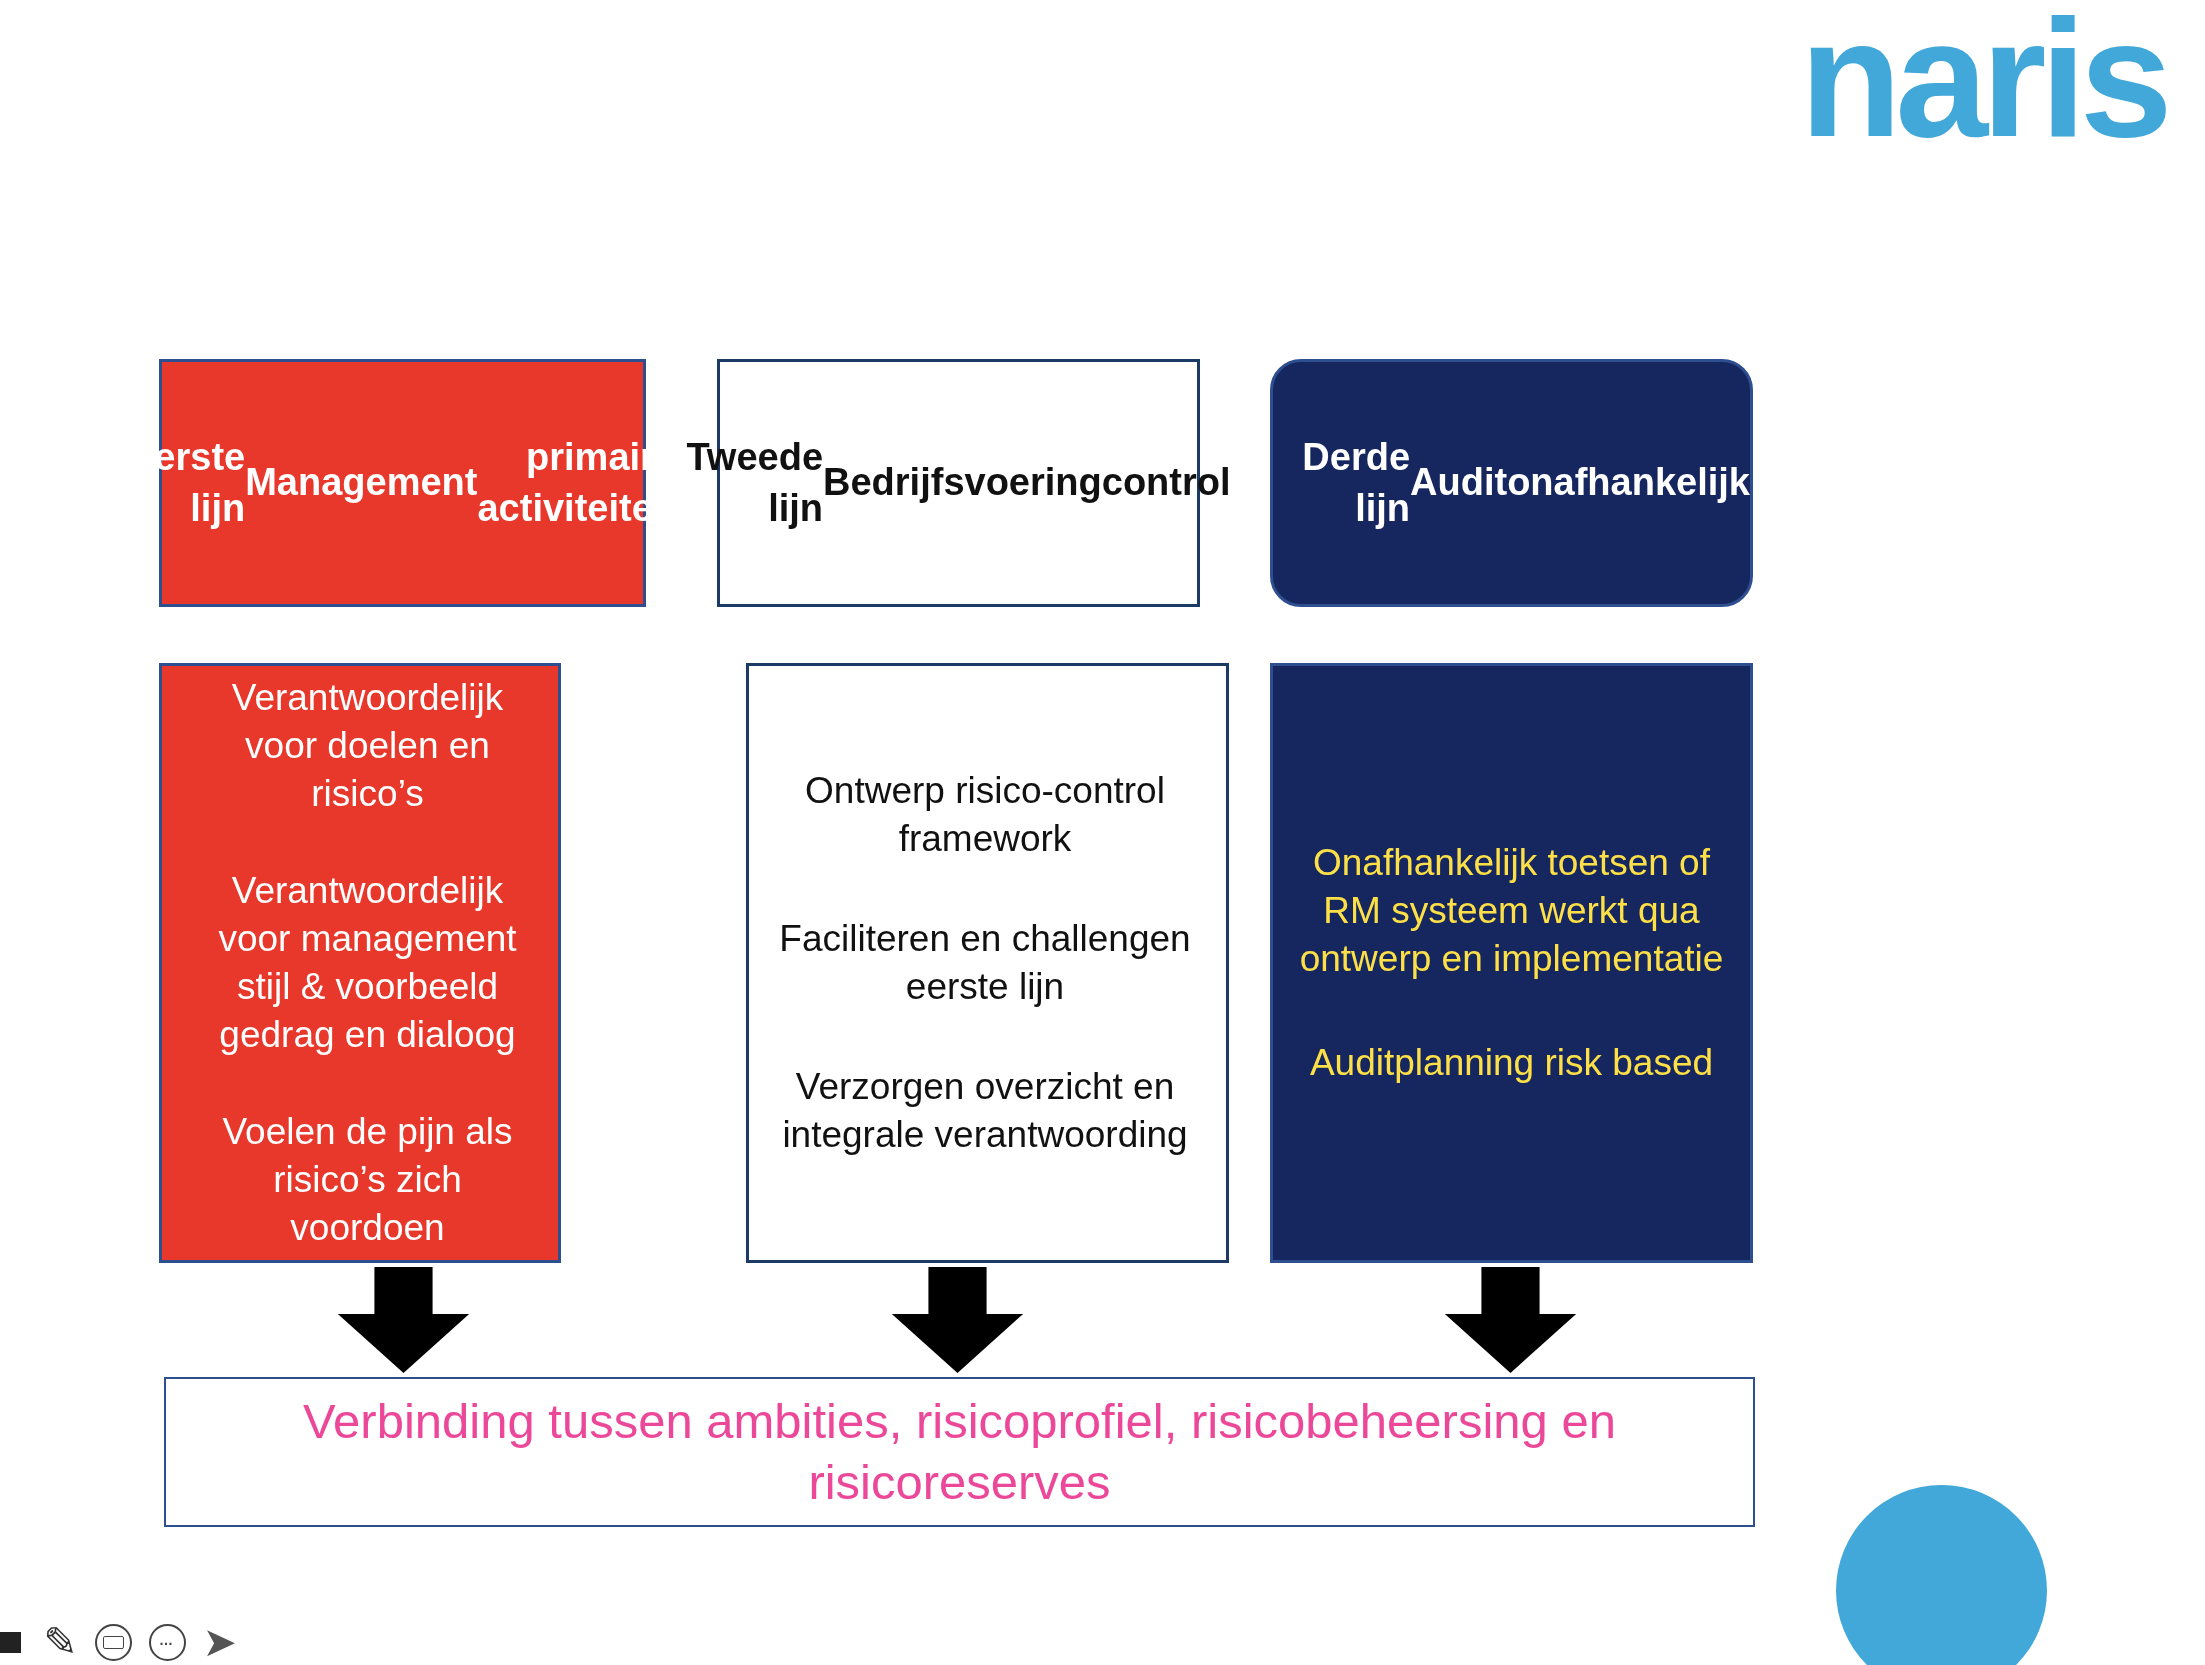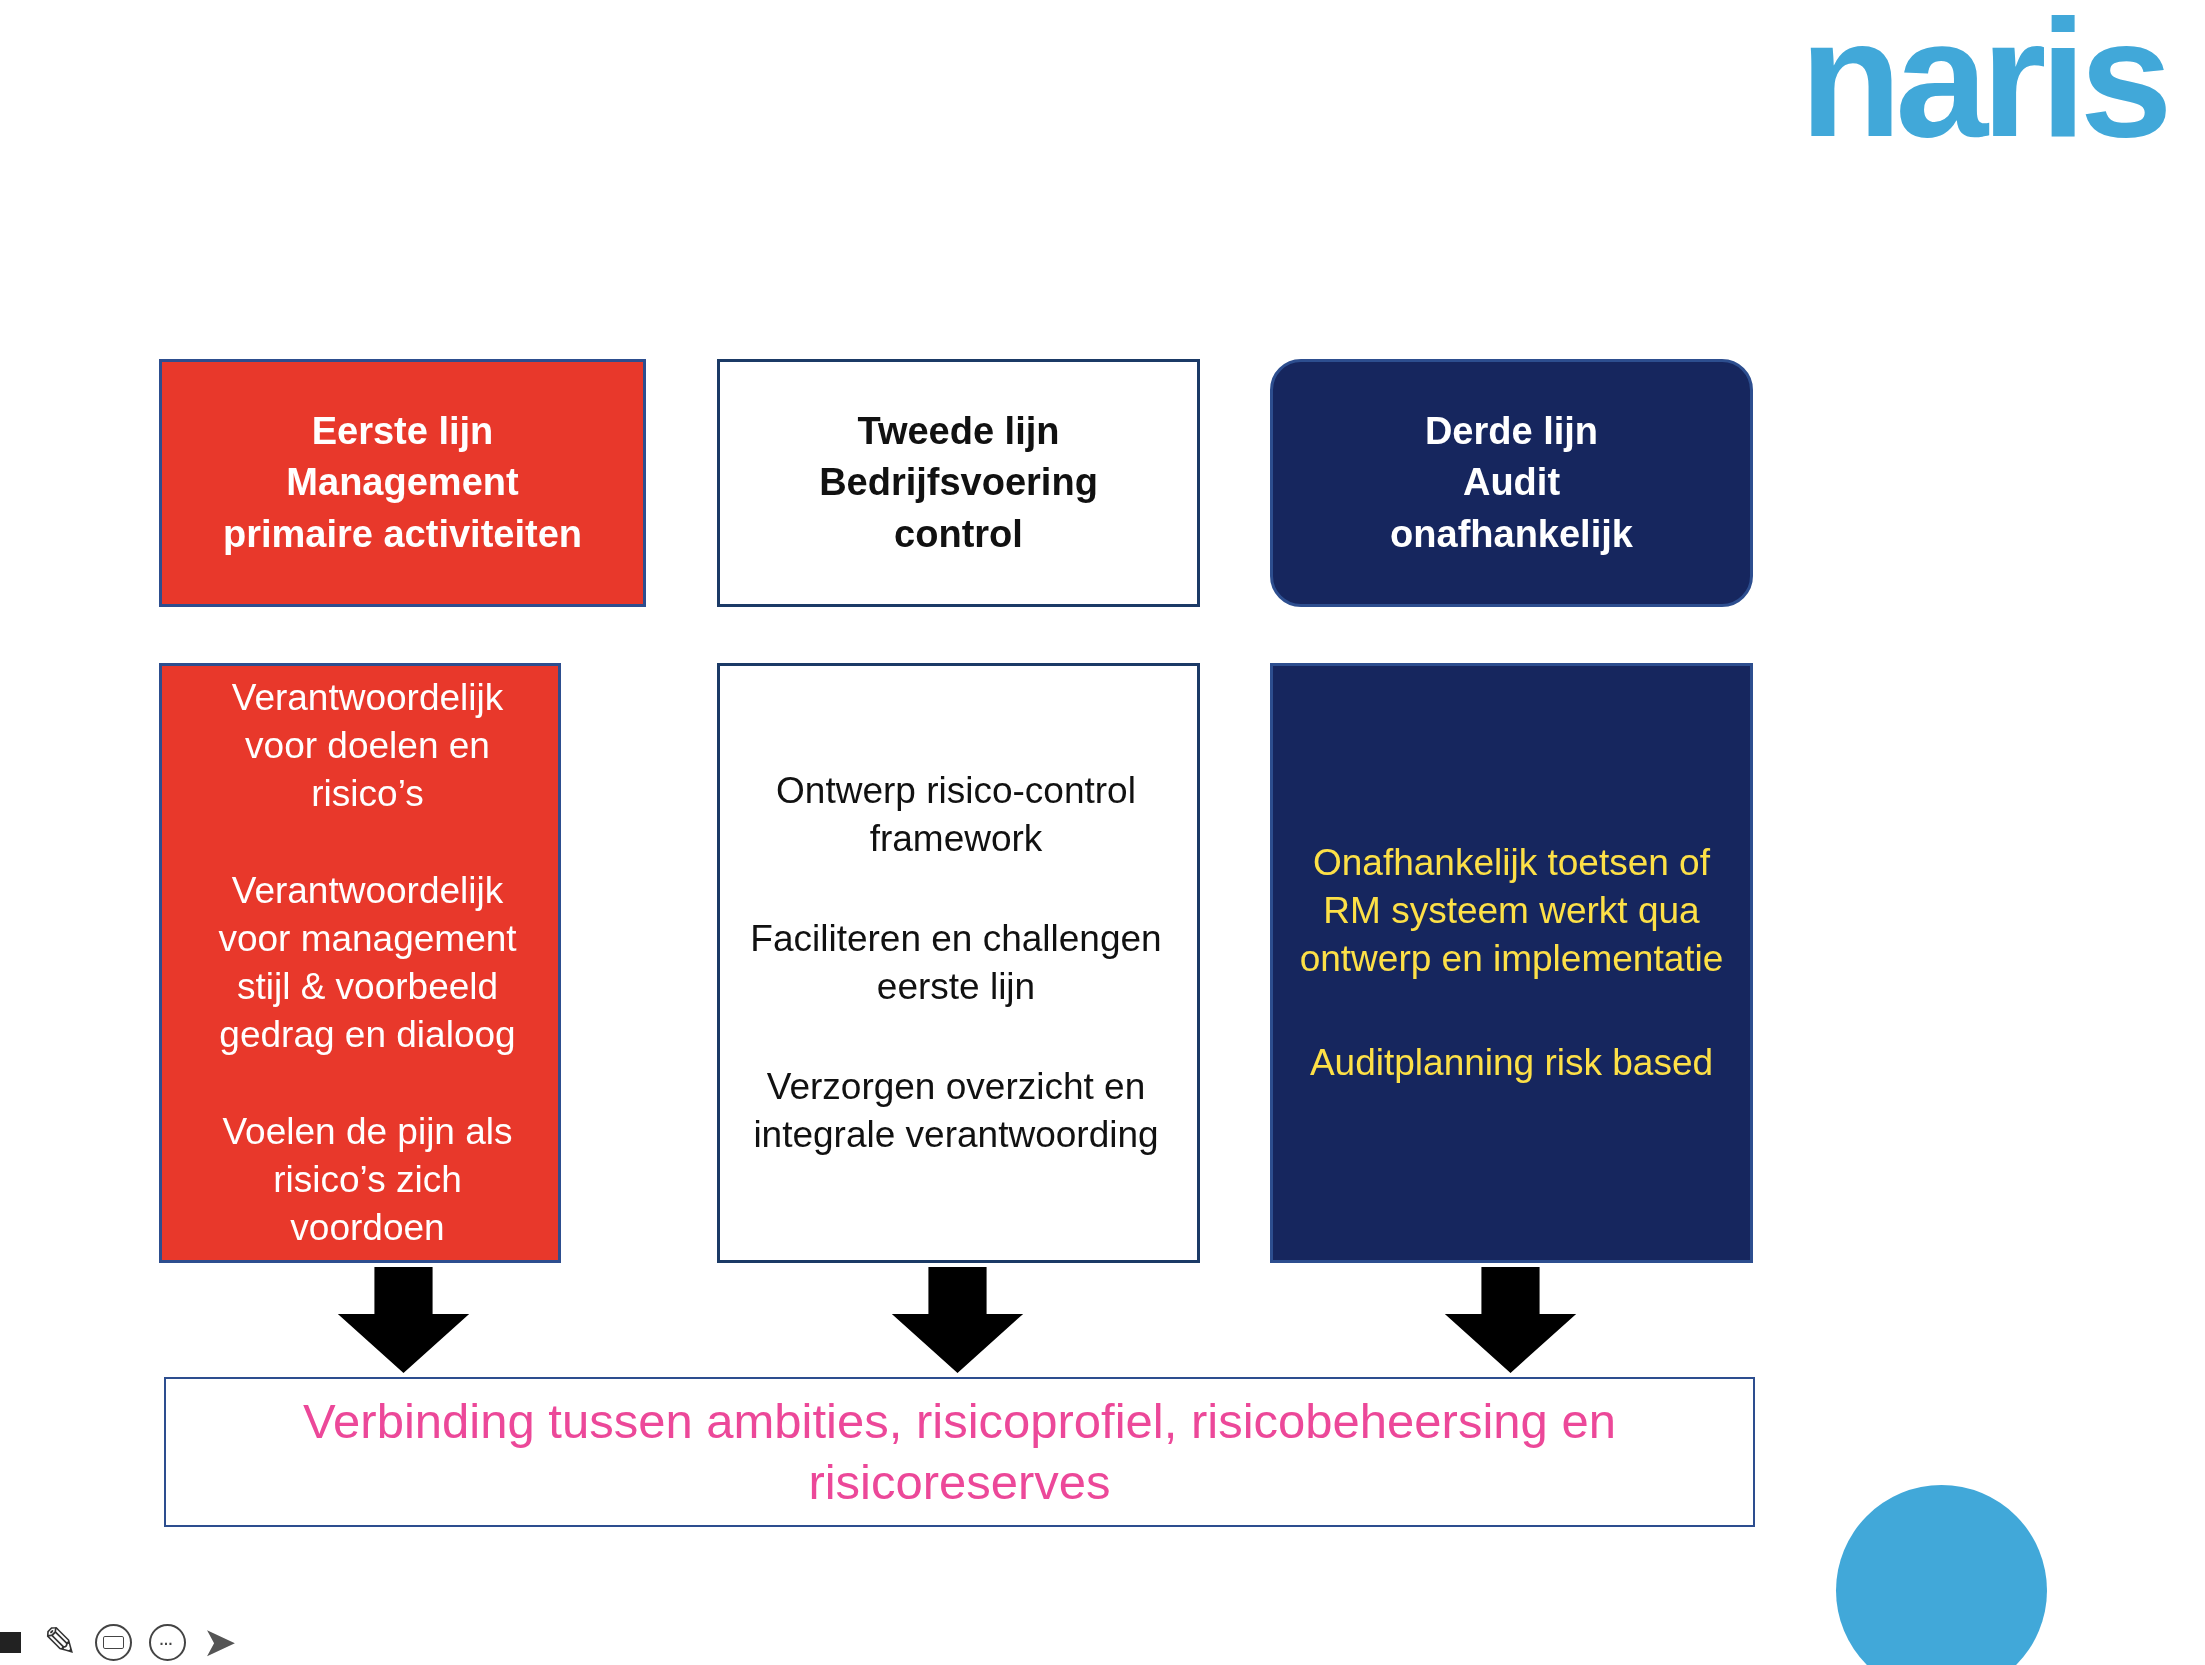--- a/index.html
+++ b/index.html
@@ -17,37 +17,37 @@
   .title-bar{
     position:absolute;left:150px;top:208px;width:1583px;height:75px;
     background:var(--bar,#44608f);
     box-shadow:3.7px 3.7px 6.6px rgba(0,0,0,.28);
     display:flex;align-items:center;justify-content:center;
   }
   .title-bar span{color:#fff;font-size:44px;letter-spacing:0.5px;}
   
   .hdr{
     position:absolute;top:359px;height:248px;
-    display:flex;flex-direction:column;align-items:center;justify-content:center;
+    display:flex;flex-direction:row;align-items:center;justify-content:center;
     text-align:right;font-weight:bold;font-size:38px;line-height:1.35;
     border:3.7px solid var(--border,#2d4e8f);box-sizing:border-box;
   }
   .hdr-1{left:159px;width:487px;background:var(--red,#e8382b);color:#fff;}
   .hdr-2{left:717px;width:483px;background:#fff;color:#111;border-color:#1b3a66;}
   .hdr-3{left:1270px;width:483px;background:var(--navy,#16265e);color:#fff;border-radius:31px;}
   
   .bodybox{
     position:absolute;top:663px;height:600px;box-sizing:border-box;
     display:flex;flex-direction:column;align-items:center;justify-content:center;
     gap:49px;text-align:center;font-size:37px;line-height:1.3;
     border:3.7px solid var(--border,#2d4e8f);padding:22.5px 17px;
   }
   .bodybox p{margin:0;}
   .body-1{left:159px;width:402px;background:var(--red,#e8382b);color:#fff;padding-left:32px;}
-  .body-2{left:717px;width:483px;background:#fff;color:#111;border-color:#1b3a66;gap:52px;padding-left:12px;}
+  .body-2{left:746px;width:483px;background:#fff;color:#111;border-color:#1b3a66;gap:52px;padding-left:12px;}
   .body-3{left:1270px;width:483px;background:var(--navy,#16265e);color:#fde047;gap:56px;}
   
   .arrow{position:absolute;top:1267px;width:141px;height:106px;}
   .arrow-1{left:333px;} .arrow-2{left:887px;} .arrow-3{left:1440px;}
   
   .footer-box{
     position:absolute;left:164px;top:1377px;width:1591px;height:150px;box-sizing:border-box;
     border:2.8px solid var(--border,#2d4e8f);background:#fff;
     display:flex;align-items:center;justify-content:center;text-align:center;
     font-size:49px;color:#ec4899;padding:0 37px;line-height:1.25;

